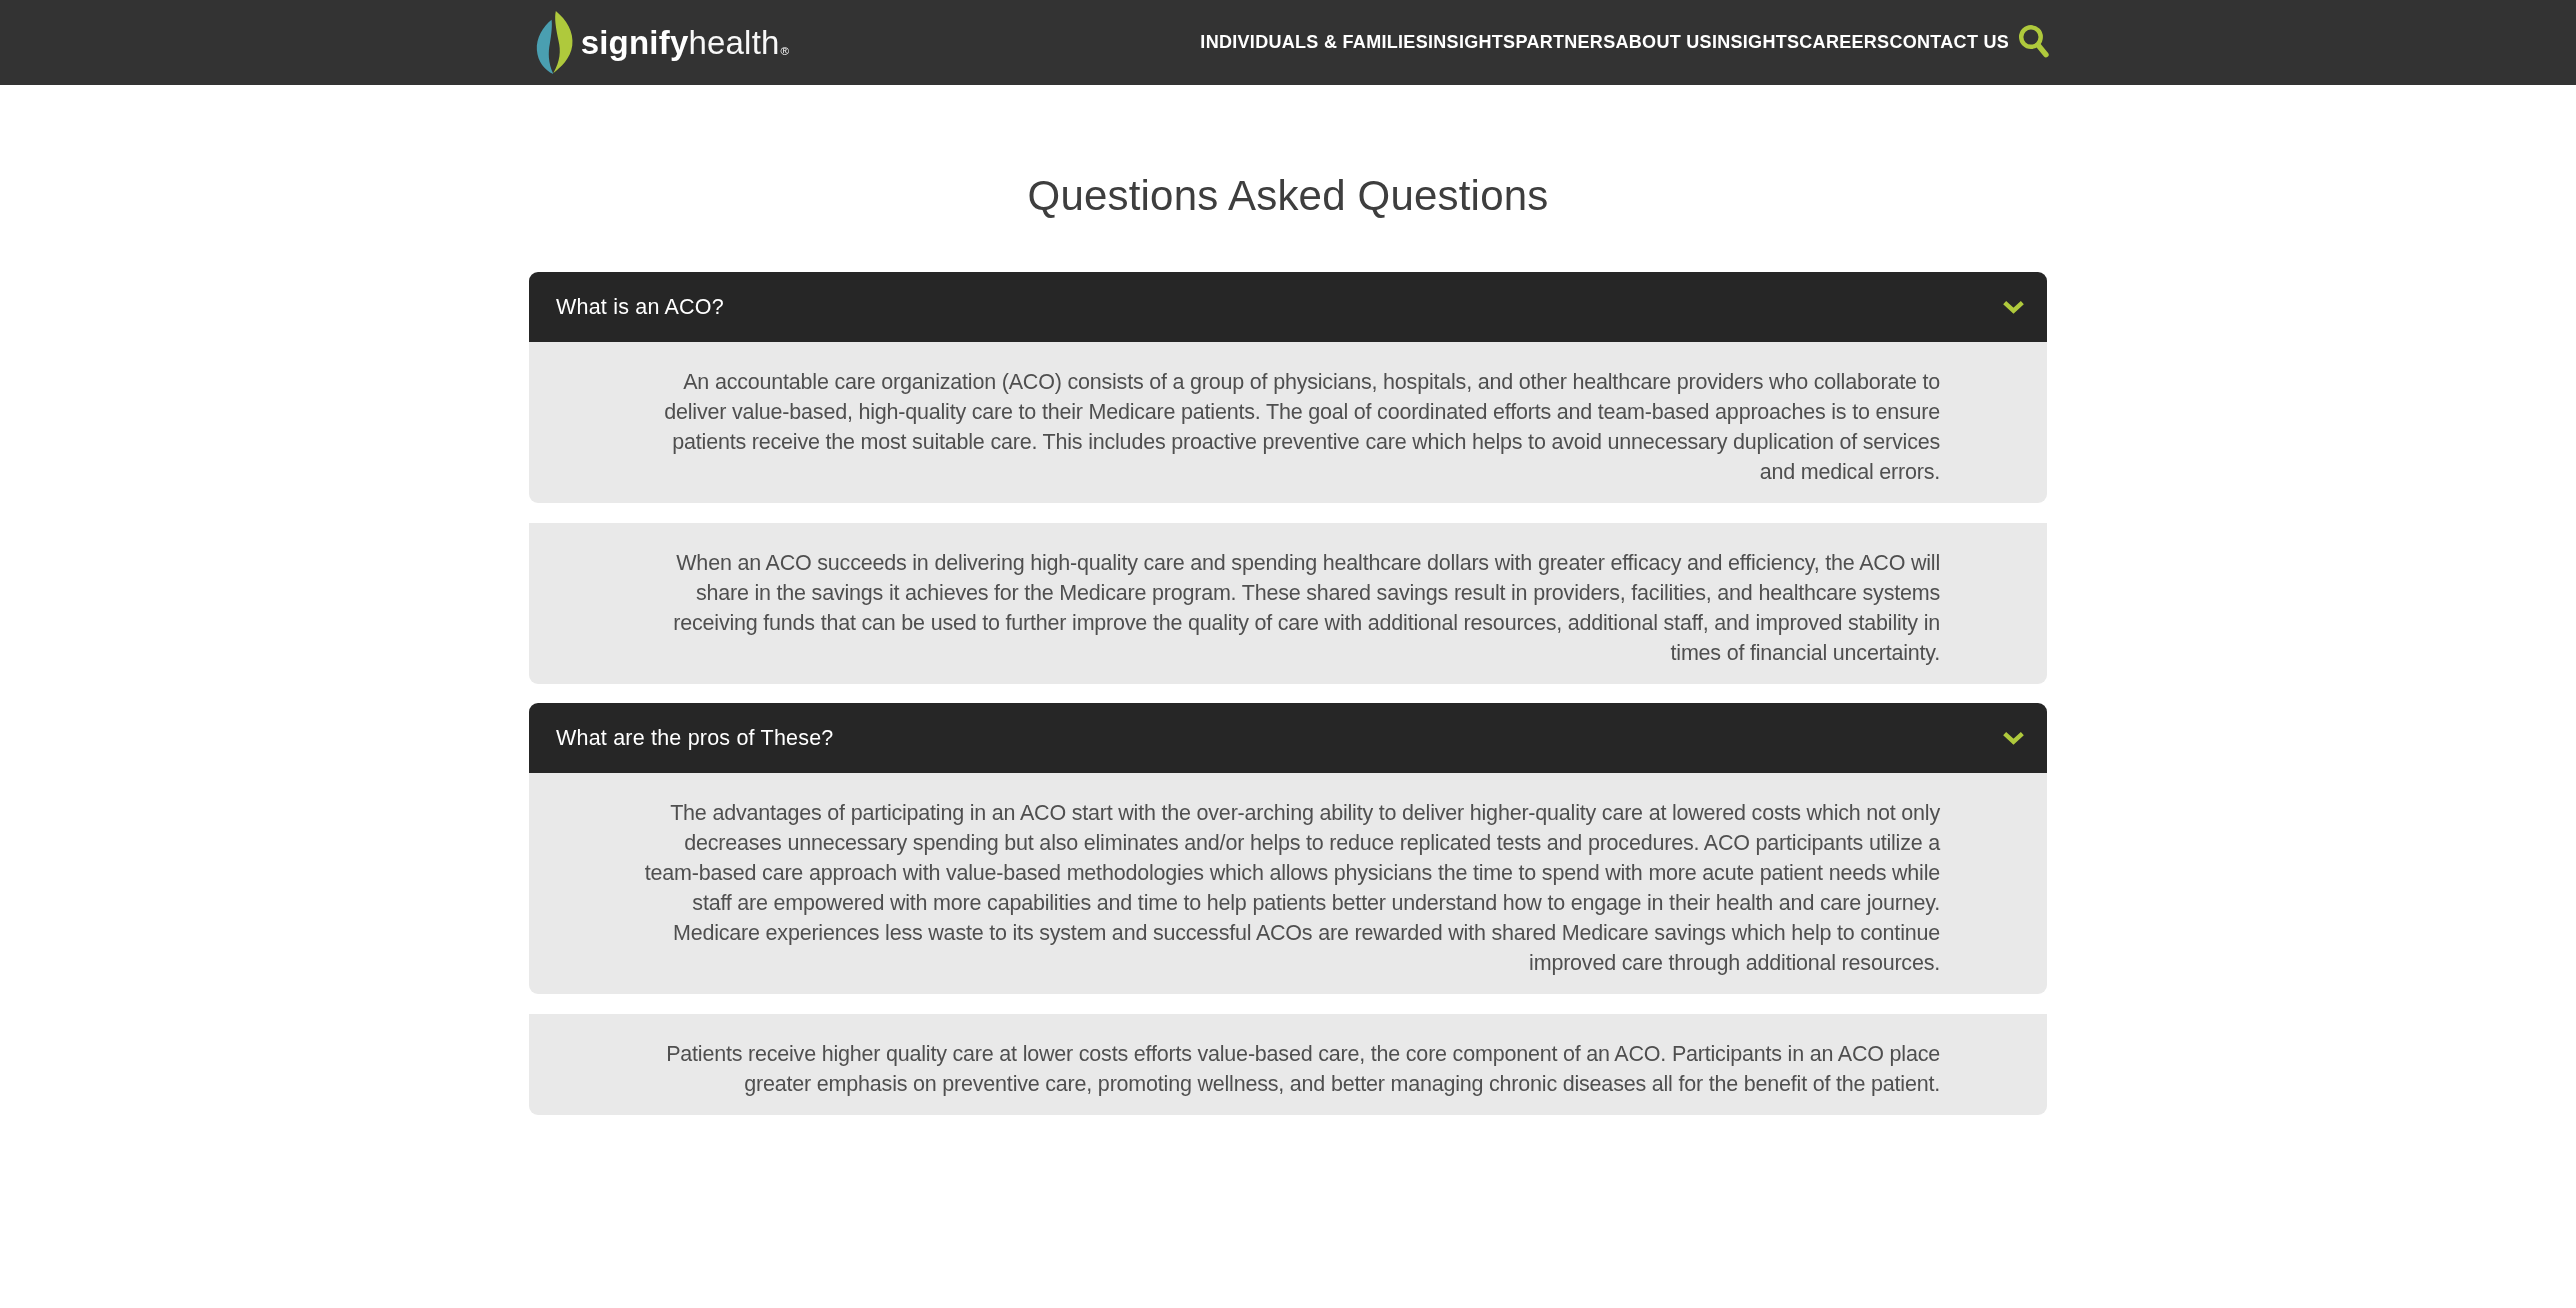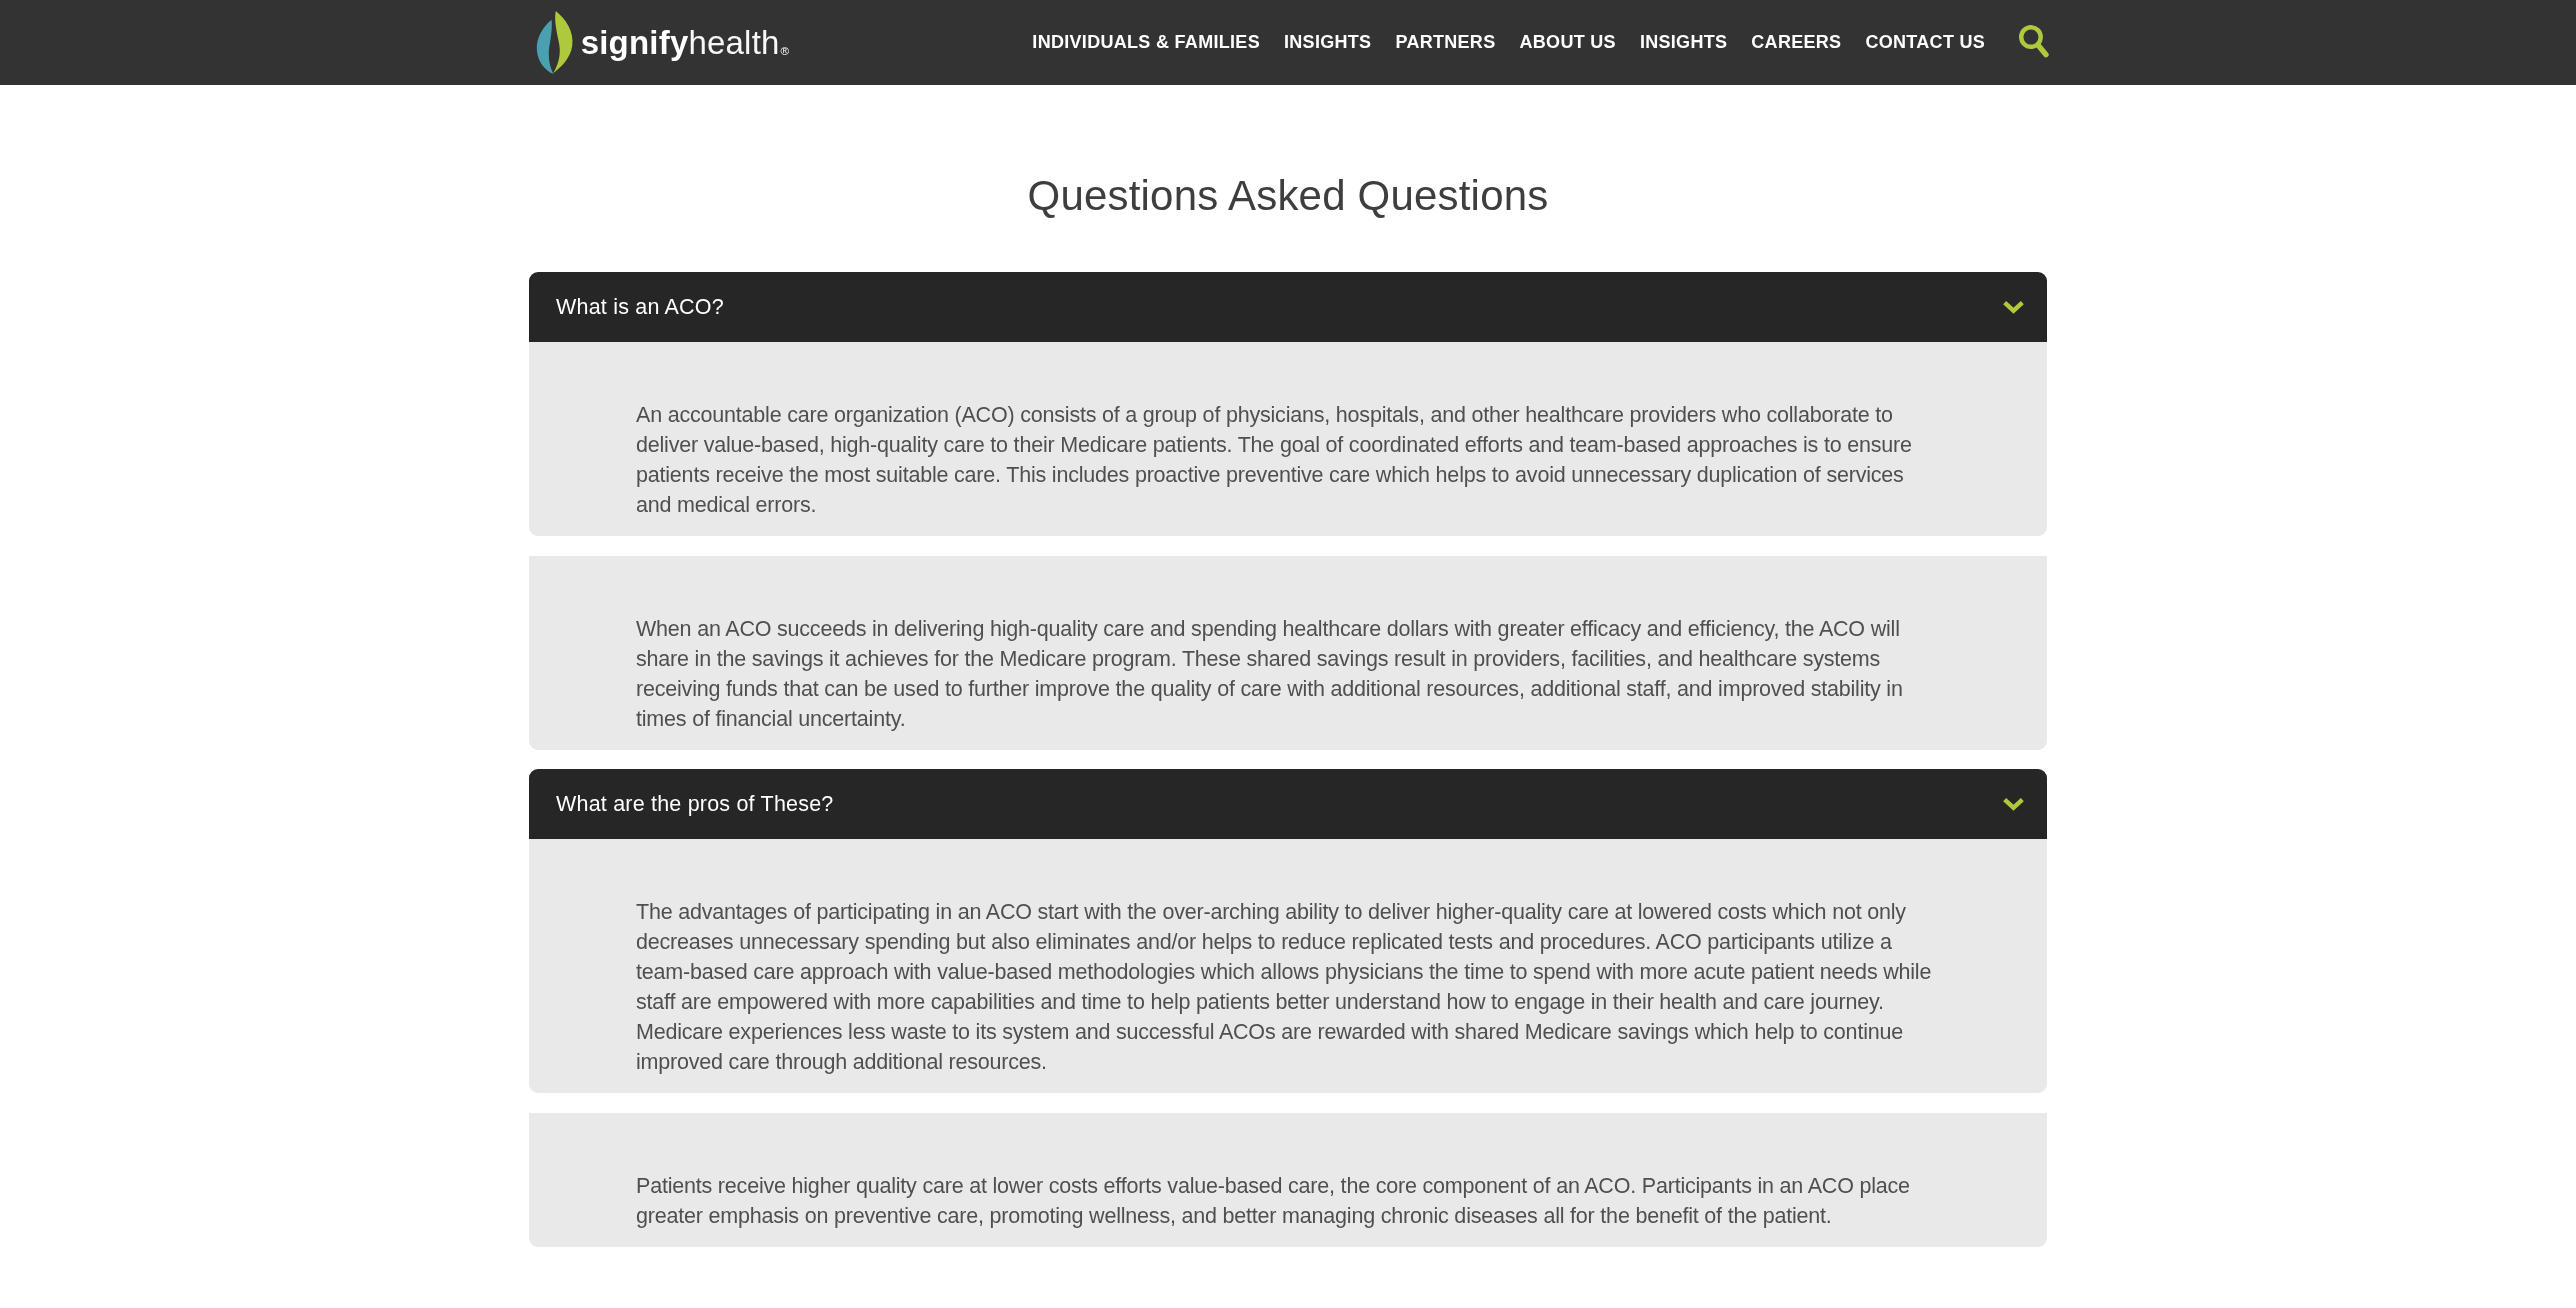--- a/index.html
+++ b/index.html
@@ -49,21 +49,20 @@
   .wordmark .reg {
     font-size: 11.6px;
     vertical-align: baseline;
     position: relative;
     top: 1.8px;
     margin-left: 0.9px;
   }
   .menu {
     display: flex;
     align-items: center;
-    gap: 24px;
   }
   .menu a {
     color: #ffffff;
     text-decoration: none;
     font-size: 18px;
     font-weight: 700;
     letter-spacing: 0.3px;
     white-space: nowrap;
   }
   .search-btn {
@@ -107,21 +106,22 @@
     color: #ffffff;
     font-size: 21.5px;
     font-weight: 400;
     letter-spacing: 0.2px;
     font-family: "Liberation Sans", sans-serif;
   }
   .faq-question svg { display: block; flex: none; }
   .faq-answer {
     background: #e9e9e9;
     border-radius: 0 0 9px 9px;
-    padding: 58px 107px 16px 107px;
+    padding: 25px 107px 16px 107px;
+    text-align: right;
   }
   .faq-answer p {
     font-size: 21.5px;
     line-height: 30px;
     letter-spacing: -0.2px;
     color: #4f4f4f;
   }
 </style>
 </head>
 <body>

